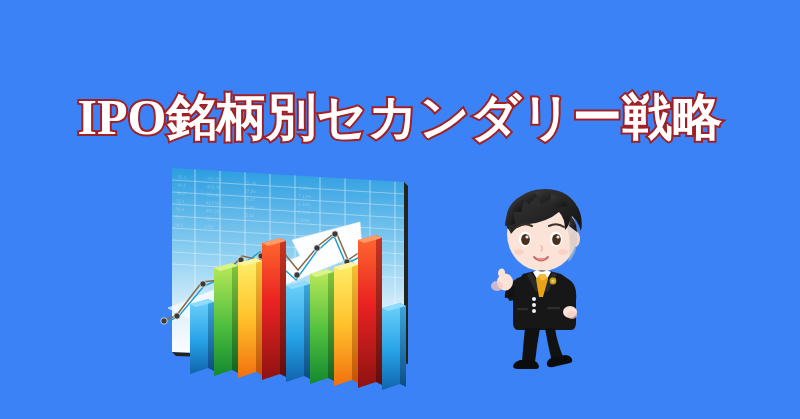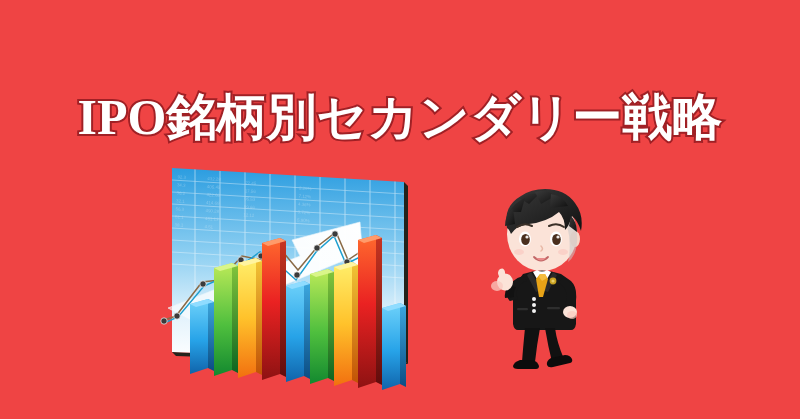--- a/index.html
+++ b/index.html
@@ -5,21 +5,21 @@
   html, body {
     margin: 0;
     padding: 0;
     background: #ffffff;
   }
   #canvas {
     position: relative;
     width: 800px;
     height: 419px;
     overflow: hidden;
-    background: #ef4444;
+    background: #3b82f6;
     font-family: "Liberation Sans", sans-serif;
   }
 
   
   #title-block {
     position: absolute;
     left: 0;
     top: 92px;
     width: 800px;
     text-align: center;

